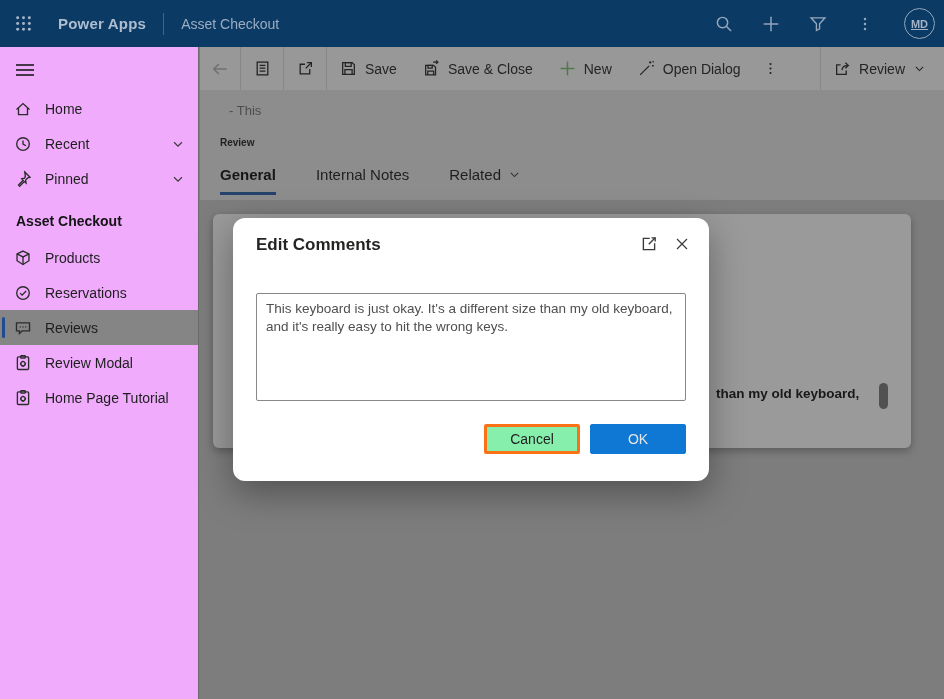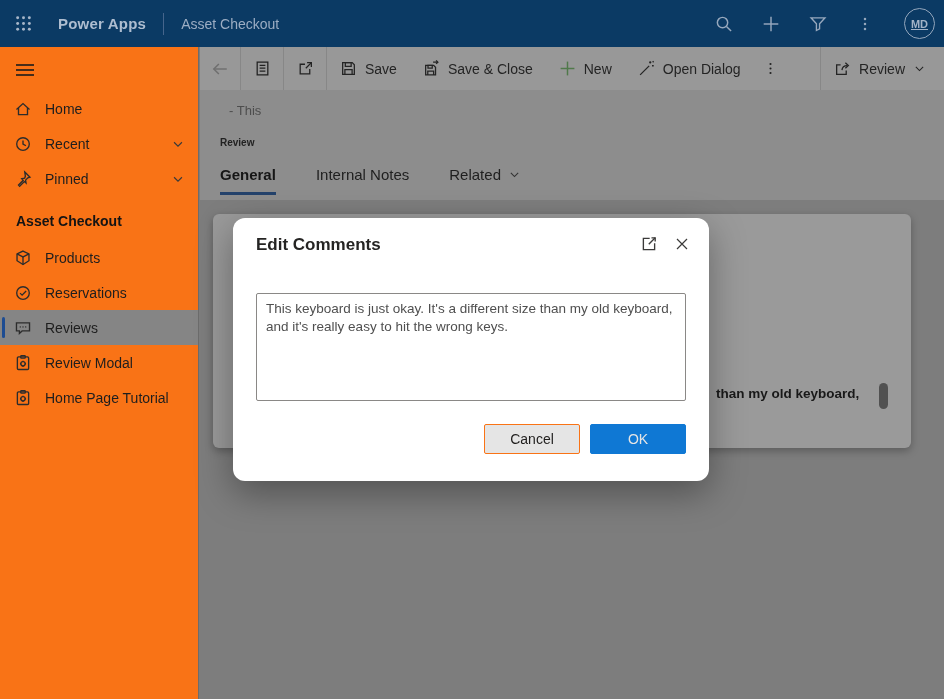--- a/index.html
+++ b/index.html
@@ -12,21 +12,21 @@
   .waffle-btn { width:47px; height:47px; display:flex; align-items:center; justify-content:center; cursor:pointer; color:#a7b6c9; }
   .brand { font-size:15px; font-weight:700; color:#aebdd0; margin-left:11px; letter-spacing:.2px; }
   .tb-divider { width:1px; height:22px; background:#46658c; margin:0 17px; }
   .appname { font-size:14px; color:#9cadc3; }
   .tb-right { margin-left:auto; display:flex; align-items:center; padding-right:9px; }
   .tb-iconbtn { width:47px; height:47px; display:flex; align-items:center; justify-content:center; color:#97a8bd; cursor:pointer; }
   .avatar { width:31px; height:31px; border-radius:50%; border:1.5px solid #93a6bc; color:#a3b3c7;
             display:flex; align-items:center; justify-content:center; font-size:11px; font-weight:700; margin-left:16px; cursor:pointer;text-decoration:underline; }
 
   
-  .sidebar { position:absolute; left:0; top:47px; width:199px; bottom:0; background:#f97316; border-right:1px solid #6c6c6c; }
+  .sidebar { position:absolute; left:0; top:47px; width:199px; bottom:0; background:#f0abfc; border-right:1px solid #6c6c6c; }
   .hamburger { position:absolute; left:12px; top:11px; width:26px; height:24px; display:flex; align-items:center; justify-content:center; color:#1b1b1b; cursor:pointer; }
   .nav-list { position:absolute; left:0; top:44px; width:100%; }
   .nav-item { position:relative; height:35px; display:flex; align-items:center; cursor:pointer; color:#1e1e1e; }
   .nav-item .nicon { width:18px; height:18px; margin-left:14px; color:#2c2c2c; flex:0 0 auto; }
   .nav-item .nlabel { font-size:14px; margin-left:13px; white-space:nowrap; }
   .nav-item .nchev { position:absolute; right:13px; width:14px; height:14px; color:#3a3a3a; }
   .nav-section { height:39px; display:flex; align-items:center; padding-left:16px; font-size:14px; font-weight:700; color:#141414; margin-top:5px; }
   .nav-item.selected { background:#858585; }
   .nav-item.selected .sel-bar { position:absolute; left:2px; top:7px; width:3px; height:21px; background:#1d4c92; border-radius:2px; }
   .nav-item.selected .nlabel { font-weight:400; }
@@ -65,21 +65,21 @@
   .modal { position:absolute; left:233px; top:218px; width:476px; height:263px; background:#ffffff;
            border-radius:12px; box-shadow:0 12px 36px rgba(0,0,0,0.35); z-index:10; }
   .modal-title { position:absolute; left:23px; top:17px; font-size:17px; font-weight:700; color:#252423; }
   .modal-icons { position:absolute; right:15px; top:14px; display:flex; gap:9px; }
   .m-iconbtn { width:24px; height:24px; display:flex; align-items:center; justify-content:center; color:#3b3a39; cursor:pointer; }
   .modal textarea { position:absolute; left:23px; top:75px; width:430px; height:108px; border:1px solid #8a8886;
            border-radius:2px; padding:6px 9px; font-family:"Liberation Sans", sans-serif; font-size:13.5px;
            line-height:1.35; color:#4f4f4f; resize:none; outline:none; overflow:hidden; background:#fff; }
   .modal-footer { position:absolute; right:23px; top:206px; display:flex; gap:10px; }
   .btn { width:96px; height:30px; font-family:"Liberation Sans", sans-serif; font-size:14px; border-radius:2px; cursor:pointer; display:flex; align-items:center; justify-content:center; }
-  .btn-cancel { background:#e5e5e5; border:1px solid #f97316; color:#201f1e; }
+  .btn-cancel { background:#86efac; border:3px solid #f97316; color:#201f1e; }
   .btn-ok { background:#0f78d4; border:1px solid #0f78d4; color:#e5e5e5; }
 
   svg { display:block; }
 </style>
 </head>
 <body>
 
 <div class="app">
 
   <div class="topbar">

